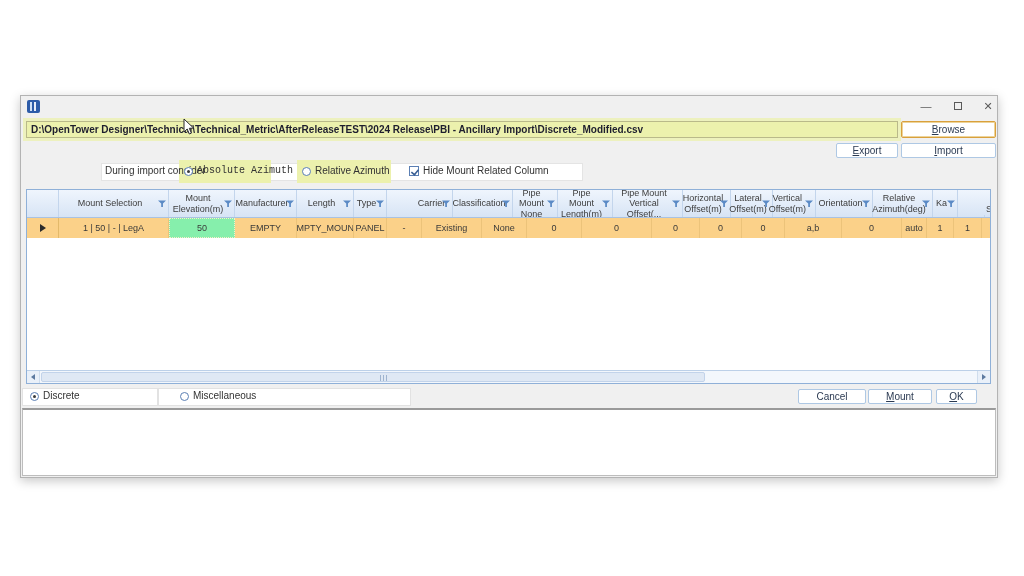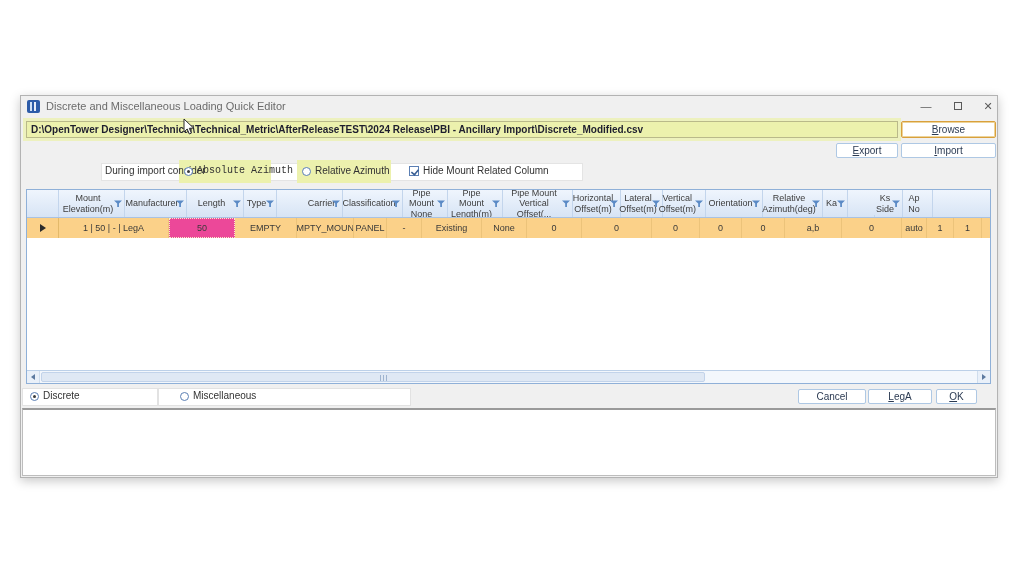--- a/index.html
+++ b/index.html
@@ -74,21 +74,21 @@
             clip-path:polygon(0 12%,100% 12%,62% 50%,62% 95%,40% 95%,40% 50%); }
   .indicator-col { flex:0 0 32px; border-right:1px solid #c3d5ec; }
   #grid-row { position:absolute; left:0; top:28px; right:0; height:20px; display:flex; overflow:hidden; }
   .ind-cell { flex:0 0 32px; background:var(--row); border-right:1px solid #e3b96a;
               display:flex; align-items:center; justify-content:center; }
   .row-arrow { width:0; height:0; border-left:6px solid #2b2b2b;
                border-top:4px solid transparent; border-bottom:4px solid transparent; }
   .dcell { flex:0 0 auto; height:100%; background:var(--row);
            border-right:1px solid #ecc37a; font-size:9px; color:#3a3a3a;
            display:flex; align-items:center; justify-content:center; overflow:hidden; white-space:nowrap; }
-  .dcell.current { background:#ec4899; border:1px dotted #f7efc9; }
+  .dcell.current { background:#86efac; border:1px dotted #f7efc9; }
 
   
   #hscroll { position:absolute; left:0; right:0; bottom:0; height:13px;
              background:#f3f7fc; border-top:1px solid #bcd0e8; }
   .sb-btn { position:absolute; top:0; width:13px; height:12px; background:#e9f0f9;
             display:flex; align-items:center; justify-content:center; }
   #sb-left{ left:0; border-right:1px solid #cfdded; }
   #sb-right{ right:0; border-left:1px solid #cfdded; }
   .sb-arrow-l { width:0;height:0;border-right:4px solid #5d7aa0;border-top:3px solid transparent;border-bottom:3px solid transparent; }
   .sb-arrow-r { width:0;height:0;border-left:4px solid #5d7aa0;border-top:3px solid transparent;border-bottom:3px solid transparent; }
@@ -111,21 +111,20 @@
   
   #cursor { position:absolute; left:183px; top:118px; width:12px; height:18px; z-index:50; }
 </style>
 </head>
 <body>
 
 <div id="dialog">
 
   <div class="titlebar">
     <div class="app-icon"></div>
-    <div class="title-text">Discrete and Miscellaneous Loading Quick Editor</div>
     <div class="winbtn" id="btn-min">—</div>
     <div class="winbtn" id="btn-max"><span></span></div>
     <div class="winbtn" id="btn-close">✕</div>
   </div>
 
   <div class="path-box">D:\OpenTower Designer\Technical\Technical_Metric\AfterReleaseTEST\2024 Release\PBI - Ancillary Import\Discrete_Modified.csv</div>
   <div class="btn abs" id="browse-btn">
       <span class="mn">Browse</span>
     </div>
   <div class="btn abs" id="export-btn">
@@ -142,20 +141,24 @@
   <div class="radio sel" style="left:163px;"></div>
   <div class="opt-label" style="left:176px;font-family:Liberation Mono, monospace;">Absolute Azimuth</div>
   <div class="radio" style="left:281px;"></div>
   <div class="opt-label" style="left:294px;">Relative Azimuth</div>
   <div class="checkbox"></div>
   <div class="opt-label" style="left:402px;">Hide Mount Related Column</div>
 
   <div id="grid">
     <div id="grid-header">
       <div class="indicator-col"></div>
+    <div class="hcell" style="width: 110px;">
+          <span class="hlabel">Mount Selection</span>
+          <span class="funnel"></span>
+        </div>
         <div class="hcell" style="width: 66px;">
           <span class="hlabel">Mount Elevation(m)</span>
           <span class="funnel"></span>
         </div>
         <div class="hcell" style="width: 62px;">
           <span class="hlabel">Manufacturer</span>
           <span class="funnel"></span>
         </div>
         <div class="hcell" style="width: 57px;">
           <span class="hlabel">Length</span>
@@ -261,21 +264,21 @@
   <div class="foot-white" id="fw1"></div>
   <div class="foot-white" id="fw2"></div>
   <div class="radio sel foot-radio" style="left:9px;"></div>
   <div class="opt-label foot-label" style="left:22px;">Discrete</div>
   <div class="radio foot-radio" style="left:159px;"></div>
   <div class="opt-label foot-label" style="left:172px;">Miscellaneous</div>
   <div class="btn abs" id="cancel-btn">
       <span>Cancel</span>
     </div>
   <div class="btn abs" id="apply-btn">
-      <span class="mn">LegA</span>
+      <span class="mn">Mount</span>
     </div>
   <div class="btn abs" id="ok-btn">
       <span class="mn">OK</span>
     </div>
 
   <div id="bottom-panel"></div>
 </div>
 
 <svg id="cursor" viewBox="0 0 12 18">
   <path d="M1,1 L1,14 L4.2,11 L6.3,16 L8.4,15.1 L6.3,10.3 L10.6,10.1 Z" fill="#ffffff" stroke="#2b2b2b" stroke-width="1"></path>

